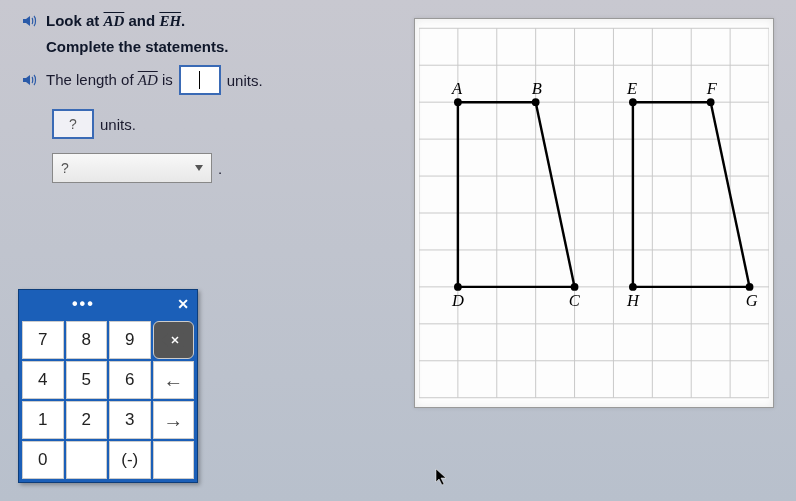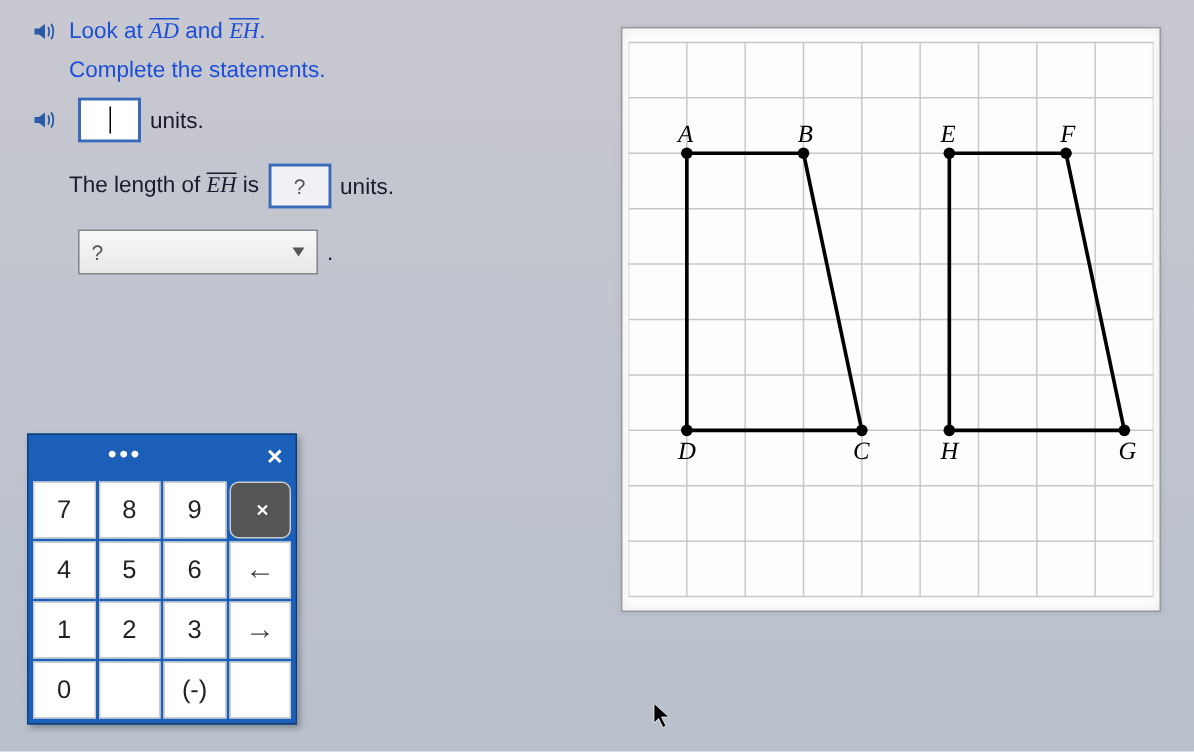--- a/index.html
+++ b/index.html
@@ -12,22 +12,22 @@
       overflow: hidden;
     }
     .content-area {
       padding: 12px 0 0 20px;
     }
     .instruction-line {
       display: flex;
       align-items: center;
       margin-bottom: 8px;
       font-size: 15px;
-      color: #1d4ed8;
-      font-weight: 400;
+      color: #0f172a;
+      font-weight: 700;
     }
     .audio-icon {
       width: 18px;
       height: 18px;
       margin-right: 8px;
       display: inline-flex;
       align-items: center;
       justify-content: center;
     }
     .audio-icon svg { display: block; }
@@ -182,30 +182,30 @@
     <span>Complete the statements.</span>
   </div>
 
   <div class="question-line">
     <span class="audio-icon">
       <svg width="16" height="16" viewBox="0 0 16 16">
           <path d="M2 6v4h3l4 3V3L5 6H2z" fill="#2a5aa8"></path>
           <path d="M11 5c1 1 1 5 0 6M13 3c2 2 2 8 0 10" stroke="#2a5aa8" stroke-width="1.2" fill="none"></path>
         </svg>
     </span>
+    <span>
+      <span>The length of </span><span class="overline">AD</span><span> is </span>
+    </span>
     <span class="inline-input active">
         <span class="cursor-bar"></span>
       </span>
     <span>units.</span>
   </div>
 
   <div class="question-line no-audio-indent">
-    <span>
-      <span>The length of </span><span class="overline">EH</span><span> is </span>
-    </span>
     <span class="inline-input">?</span>
     <span>units.</span>
   </div>
 
   <div class="question-line no-audio-indent">
     <div class="dropdown">
       <span>?</span>
       <span class="dropdown-arrow"></span>
     </div>
     <span>.</span>

